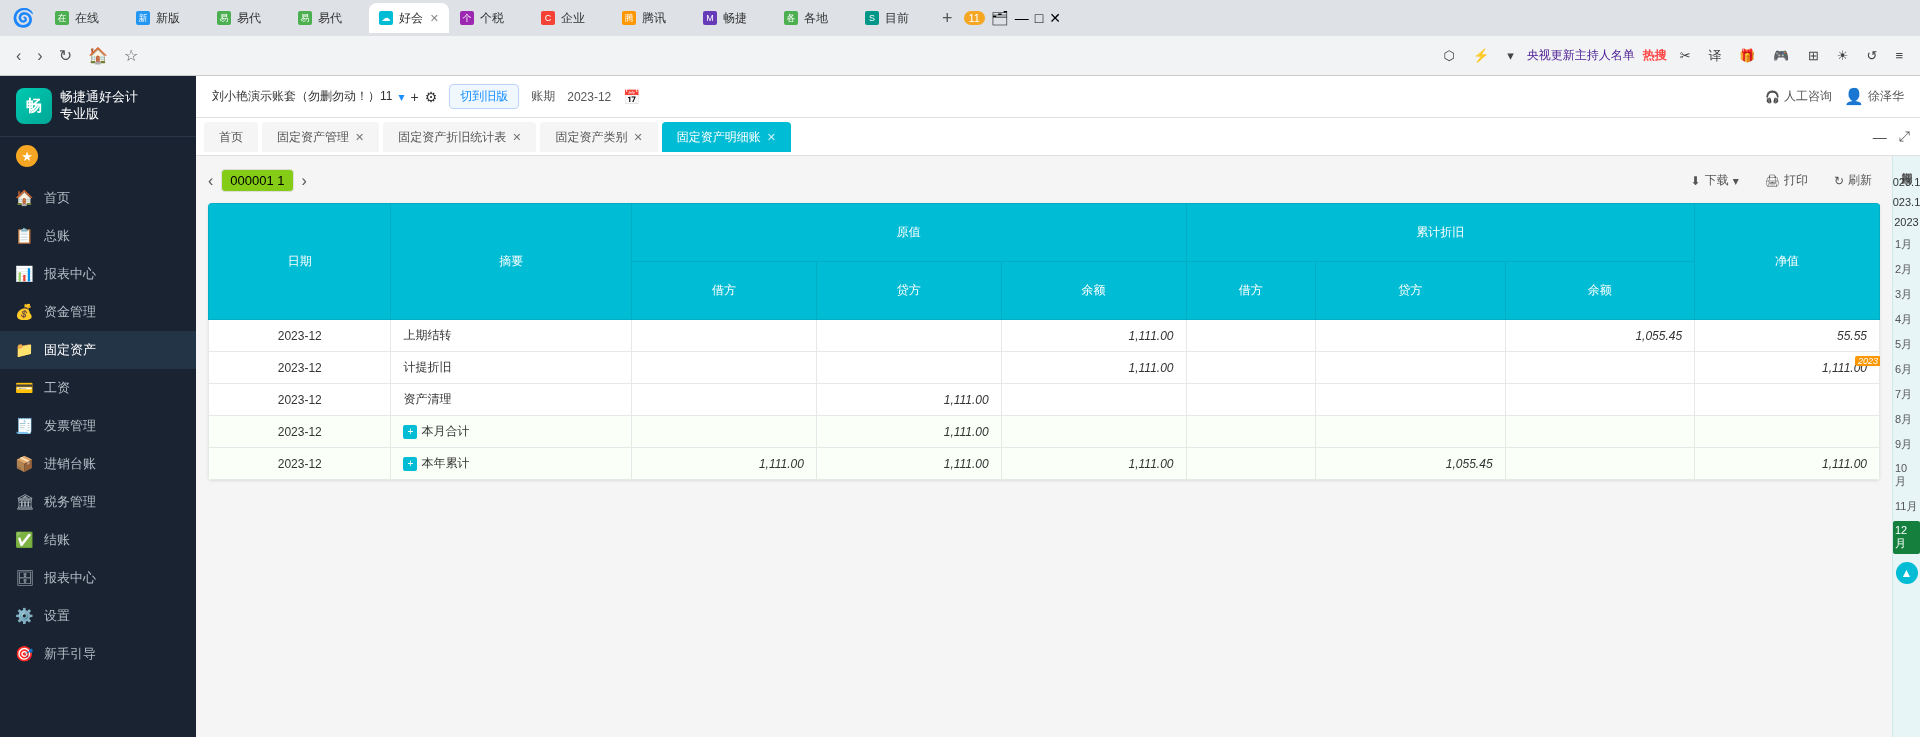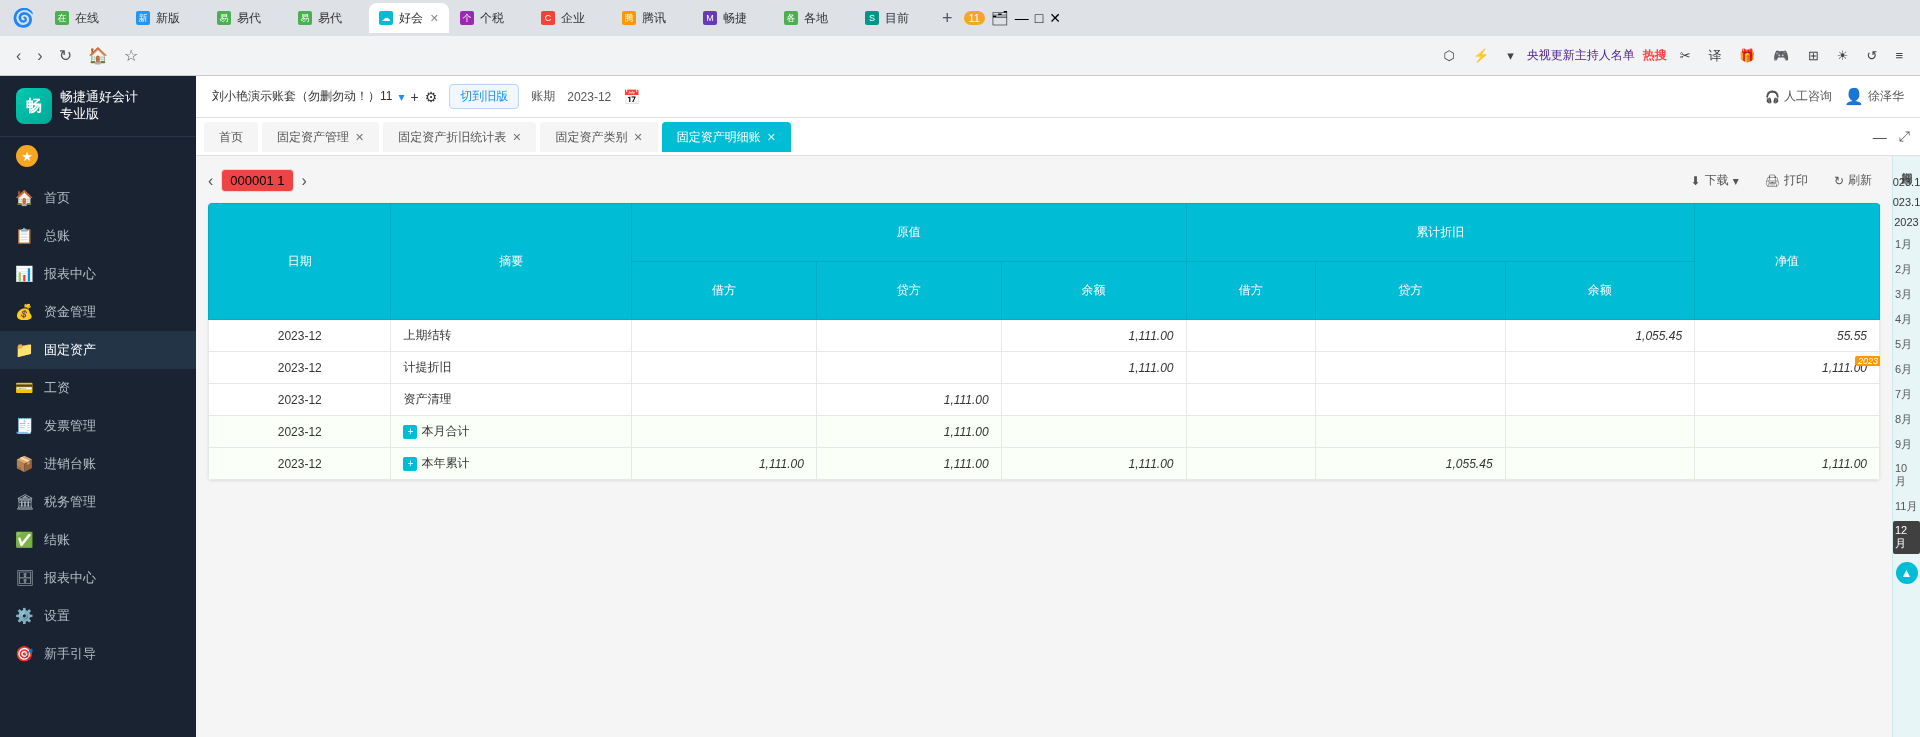--- a/index.html
+++ b/index.html
@@ -55,42 +55,42 @@
     .page-tab .tab-x { font-size: 11px; opacity: 0.8; }
     .tab-close-icons { margin-left: auto; display: flex; gap: 8px; align-items: center; }
     .tab-action { cursor: pointer; color: #555; font-size: 14px; padding: 2px; }
 
     
     .content { flex: 1; display: flex; overflow: hidden; }
     .main-content { flex: 1; overflow: auto; padding: 12px; }
 
     
     .pagination-bar { display: flex; align-items: center; gap: 8px; margin-bottom: 10px; }
-    .page-nav { display: flex; align-items: center; gap: 4px; background: #ef4444; border: 1px solid #ddd; border-radius: 4px; padding: 3px 8px; font-size: 13px; cursor: pointer; }
+    .page-nav { display: flex; align-items: center; gap: 4px; background: #84cc16; border: 1px solid #ddd; border-radius: 4px; padding: 3px 8px; font-size: 13px; cursor: pointer; }
     .page-actions { margin-left: auto; display: flex; gap: 10px; }
     .action-btn { display: flex; align-items: center; gap: 4px; color: #555; font-size: 12px; cursor: pointer; padding: 4px 8px; }
 
     
     .table-wrapper { background: #fff; border-radius: 4px; overflow: hidden; box-shadow: 0 1px 3px rgba(0,0,0,0.1); }
     .data-table { width: 100%; border-collapse: collapse; font-size: 12px; }
     .data-table thead tr { background: #00bcd4; color: white; }
     .data-table thead th { padding: 20px 12px; text-align: center; border: 1px solid #00adc4; font-weight: normal; }
     .data-table thead .col-group-header { background: #00bcd4; text-align: center; }
     .data-table tbody tr { border-bottom: 1px solid #f0f0f0; }
     .data-table tbody td { padding: 7px 12px; text-align: center; border: 1px solid #e8e8e8; color: #333; }
     .data-table tbody td.text-left { text-align: left; }
     .data-table tbody td.text-right { text-align: right; font-style: italic; }
     .row-icon { display: inline-block; width: 14px; height: 14px; background: #00bcd4; color: white; border-radius: 2px; font-size: 10px; text-align: center; line-height: 14px; margin-right: 4px; }
 
     
     .right-panel { width: 28px; background: #e8f5f7; border-left: 1px solid #d0e8ec; display: flex; flex-direction: column; align-items: center; padding: 8px 0; gap: 4px; overflow: hidden; }
     .period-select-label { writing-mode: vertical-rl; font-size: 11px; color: #555; margin-bottom: 6px; }
     .period-year { font-size: 11px; color: #333; padding: 2px 0; }
     .period-month { font-size: 11px; color: #555; padding: 3px 2px; cursor: pointer; width: 100%; }
-    .period-month.active-period { background: #404040; color: white; border-radius: 2px; }
+    .period-month.active-period { background: #15803d; color: white; border-radius: 2px; }
     .scroll-top-btn { width: 22px; height: 22px; background: #00bcd4; border-radius: 50%; display: flex; align-items: center; justify-content: center; color: white; font-size: 12px; cursor: pointer; margin-top: 4px; }
   </style>
 </head>
 <body>
 
 <div class="browser-chrome">
   <div class="tab-bar">
 
     <div class="browser-tab" style="min-width:40px;max-width:40px;padding:0 8px;">
       <span style="font-size:18px;color:#00a">🌀</span>

